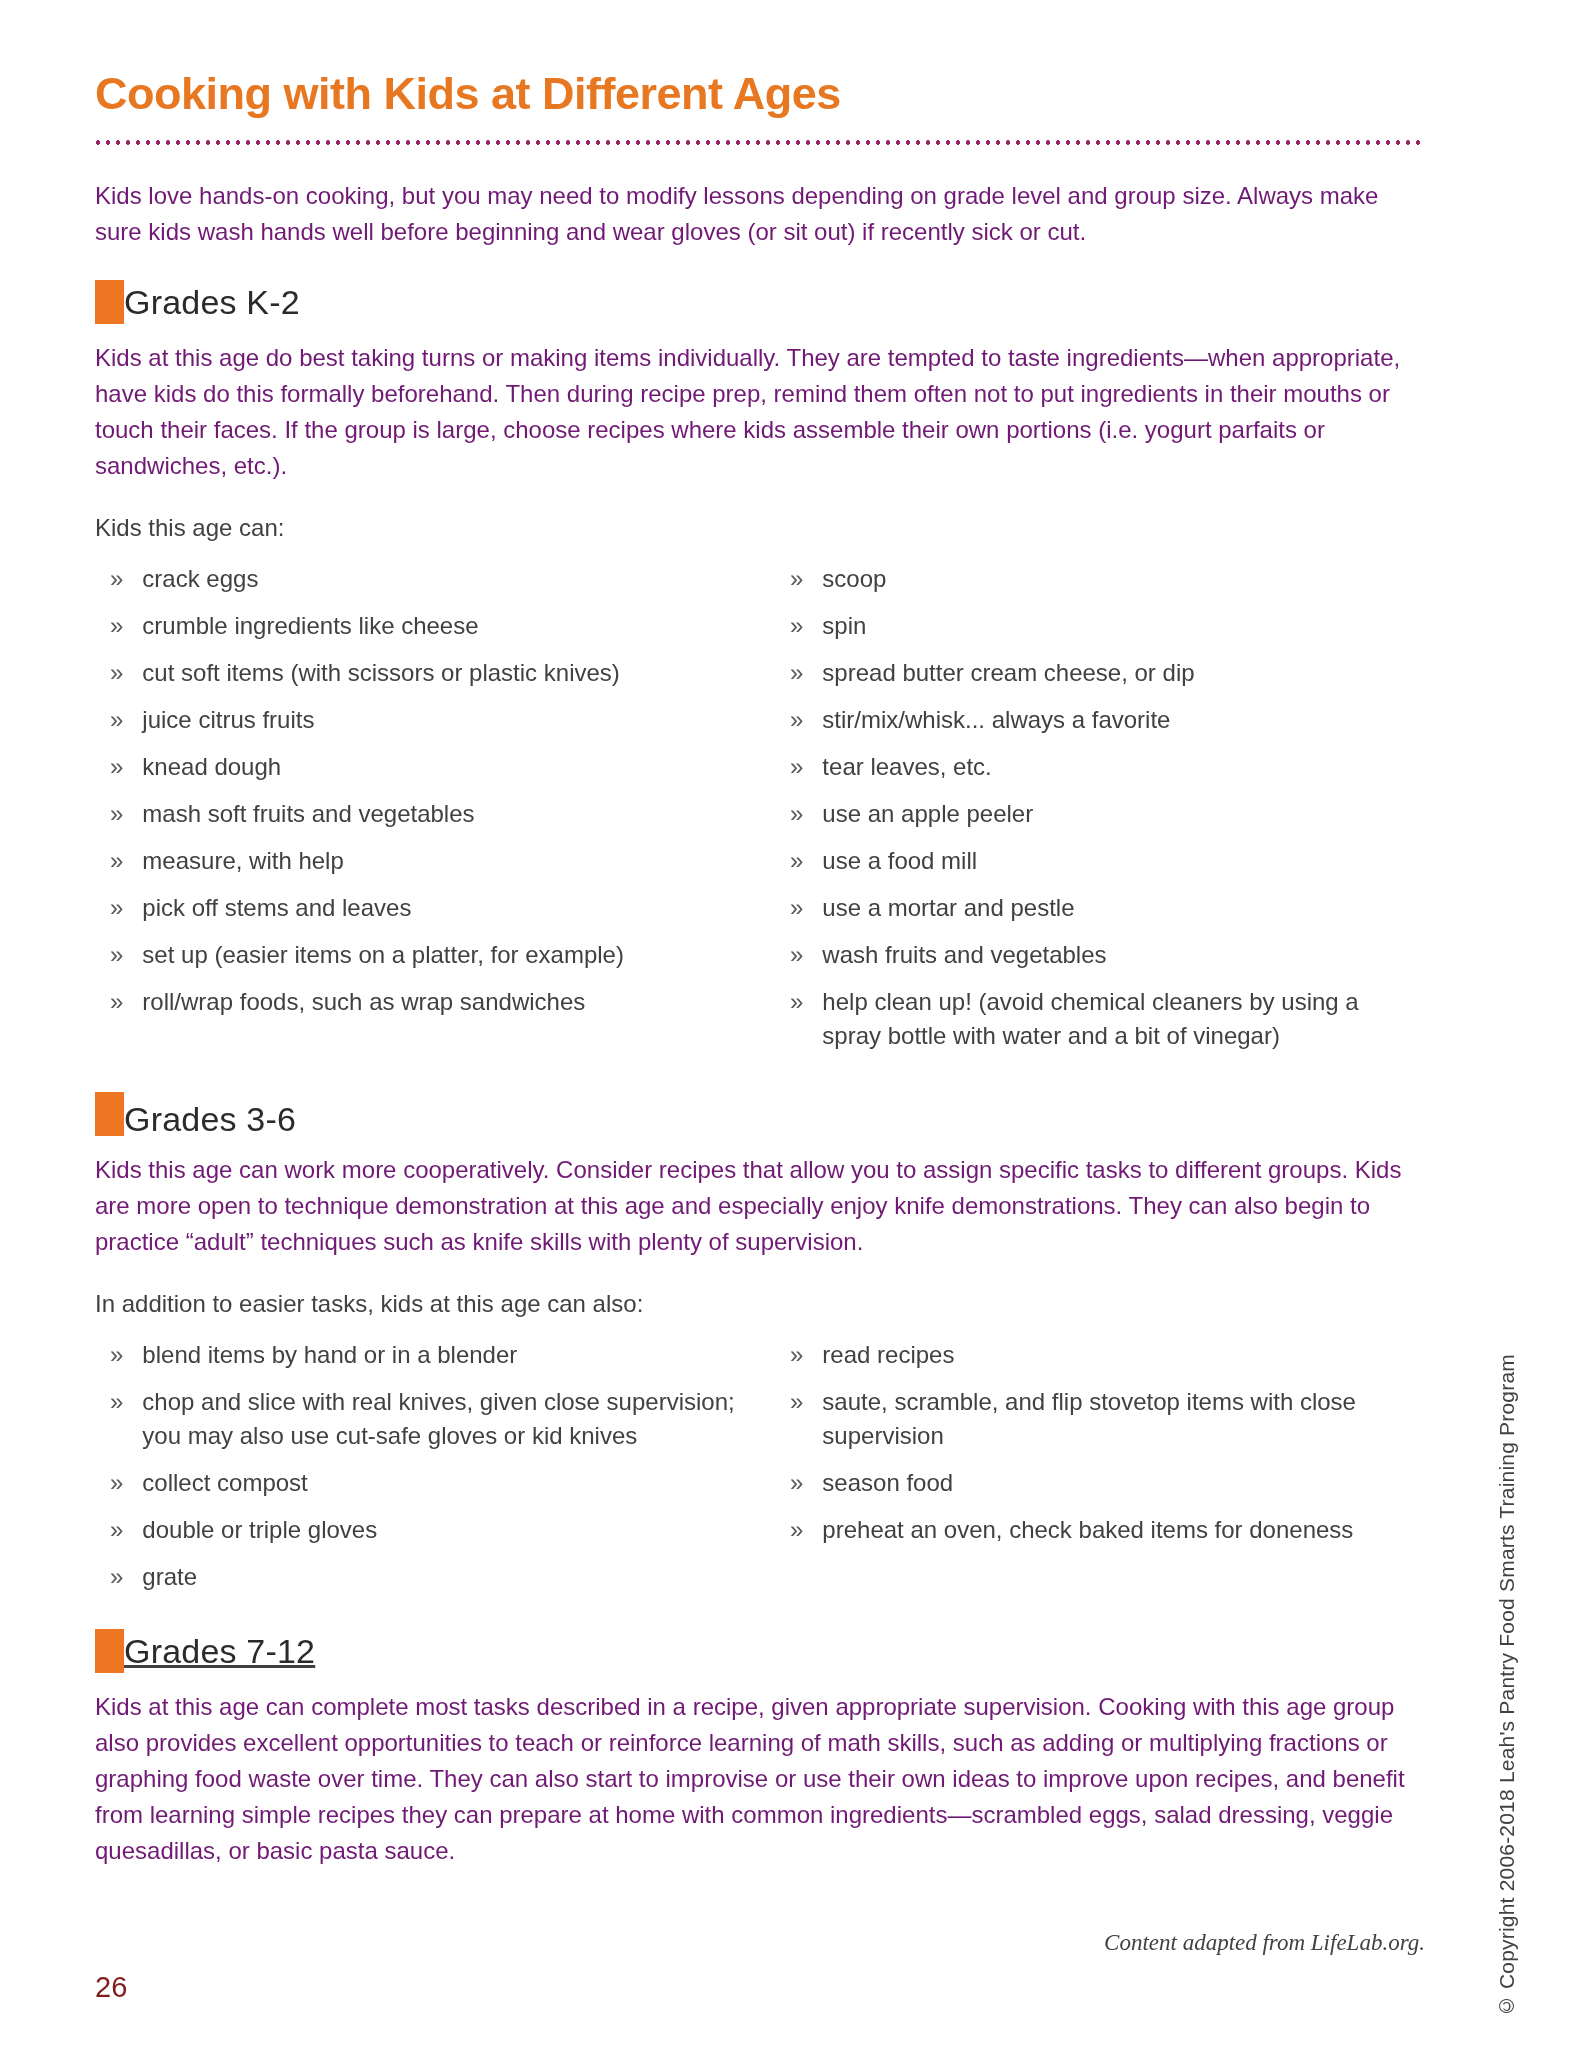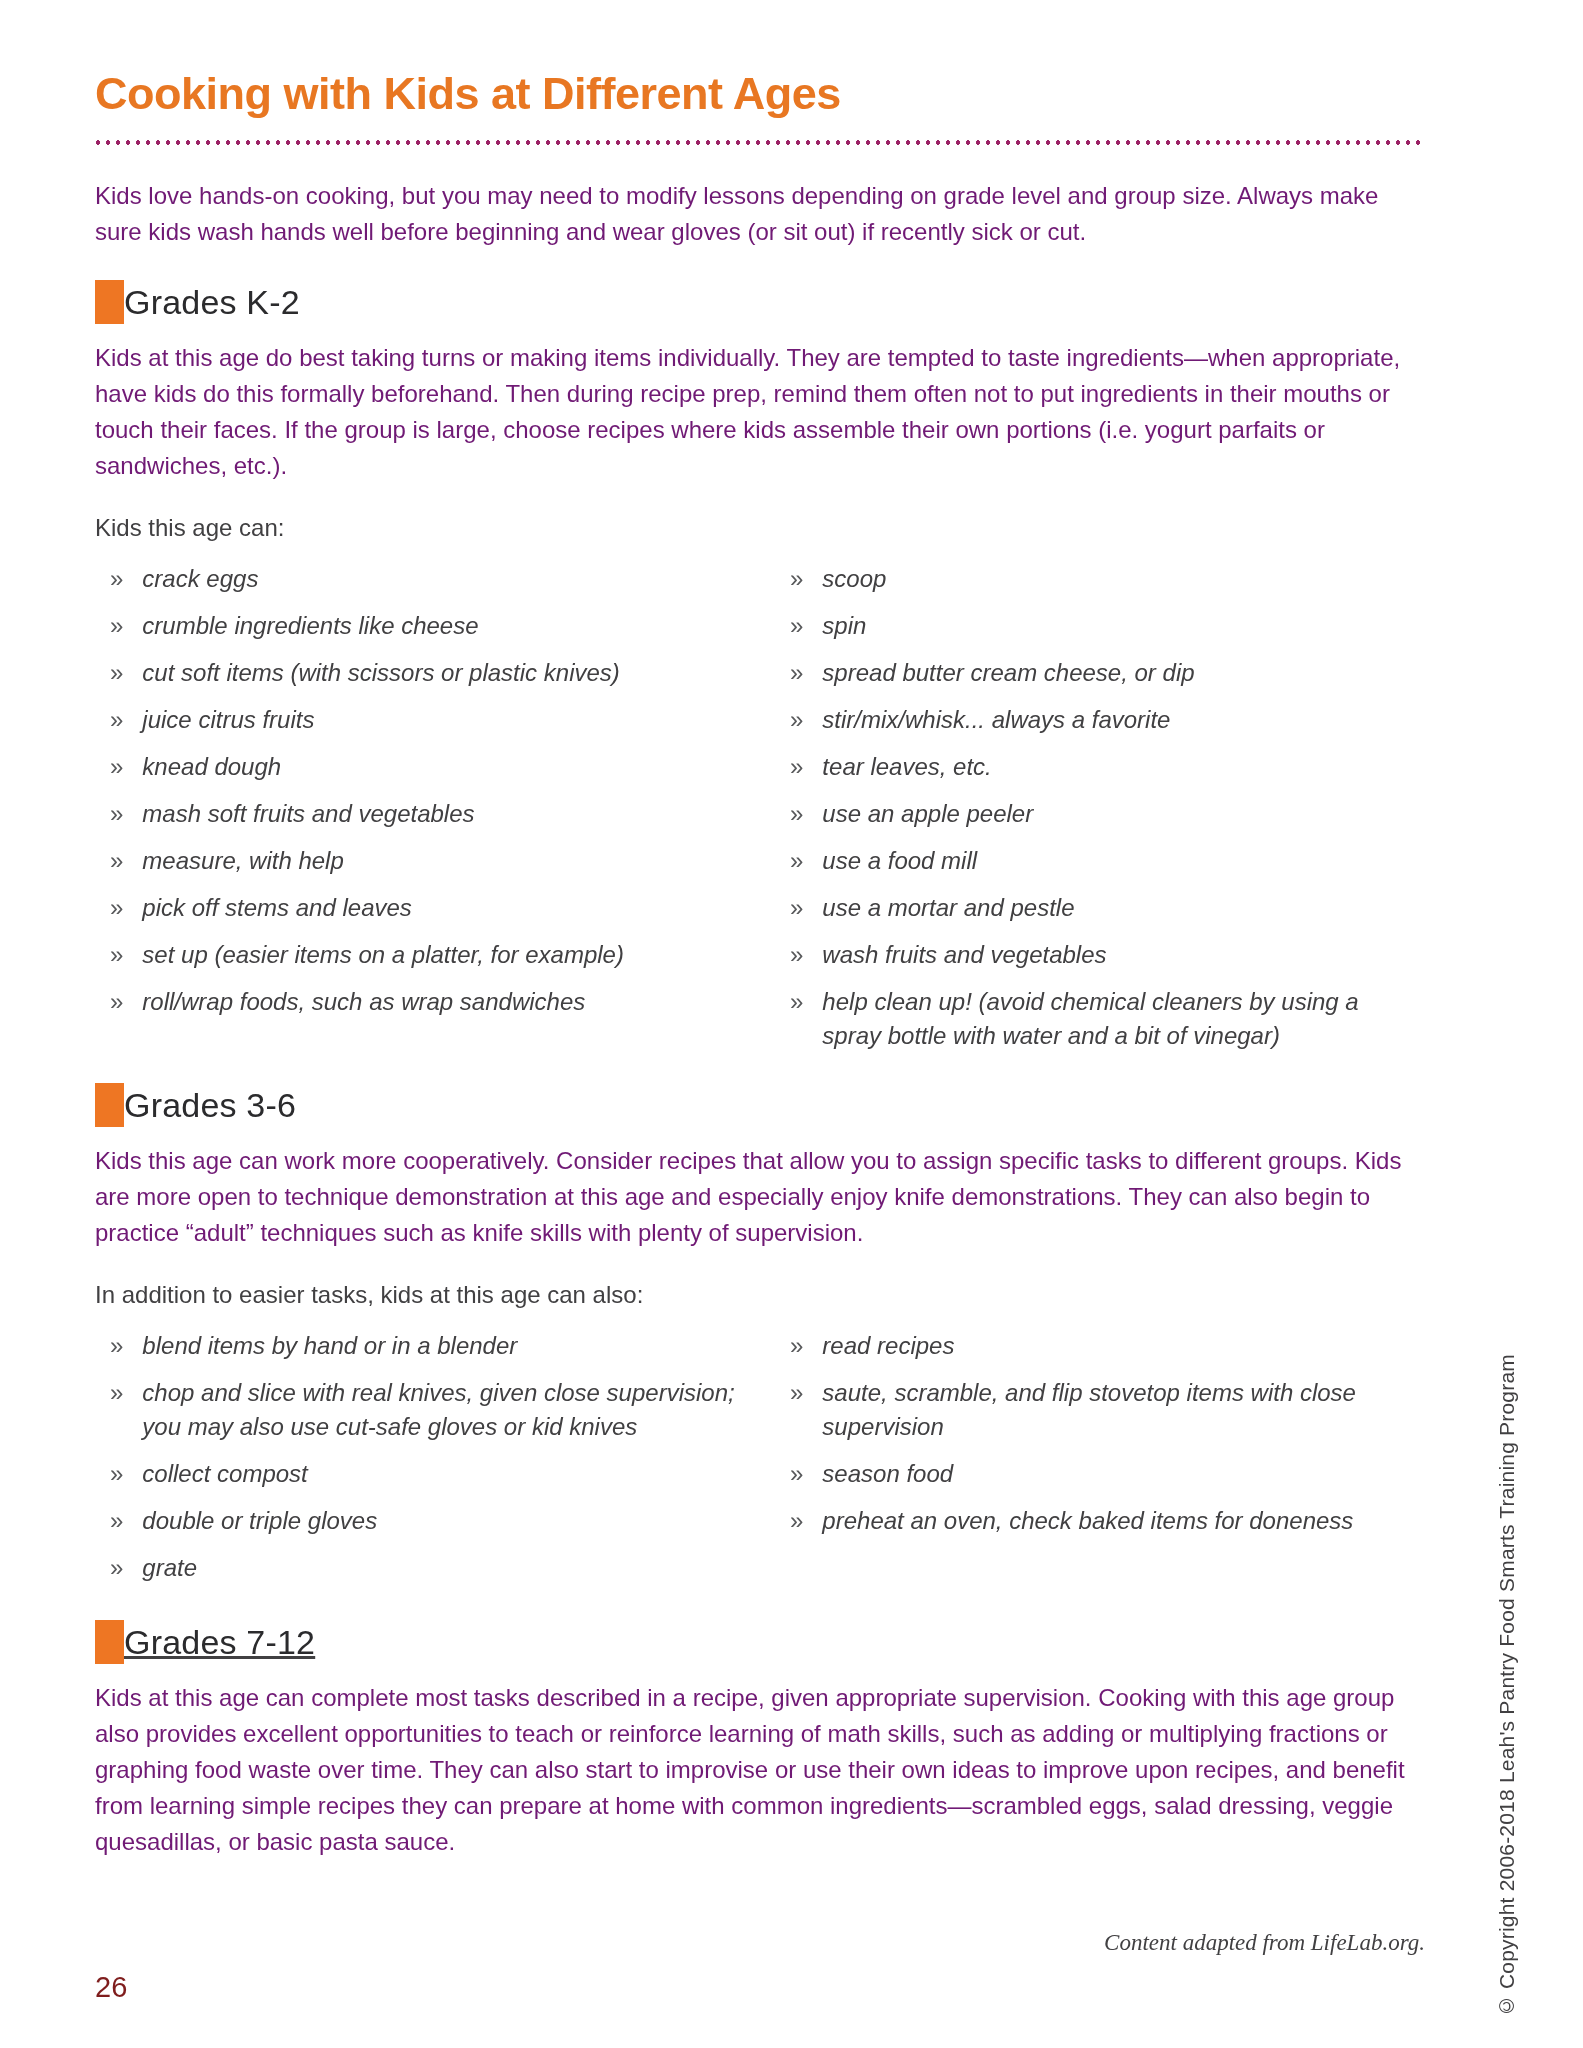--- a/index.html
+++ b/index.html
@@ -73,21 +73,21 @@
     padding-left: 15px;
     margin-bottom: 13px;
     font-size: 24px;
     line-height: 34px;
     color: #414042;
   }
   ul.blist .bullet {
     color: #58595B;
     flex: 0 0 auto;
   }
-  ul.blist li .item-text { padding-right: 18px; font-style: italic; }
+  ul.blist li .item-text { padding-right: 18px; }
   .page-number {
     position: absolute;
     left: 95px;
     bottom: 44px;
     font-size: 29px;
     color: #7f1d1d;
   }
   .footer-note {
     position: absolute;
     right: 158px;
@@ -210,21 +210,21 @@
             <span class="item-text">wash fruits and vegetables</span>
           </li>
         <li>
             <span class="bullet">»</span>
             <span class="item-text">help clean up! (avoid chemical cleaners by using a spray bottle with water and a bit of vinegar)</span>
           </li>
       </ul>
     </div>
   </div>
 
-  <div class="sec-head" style="margin-top: 17px;">
+  <div class="sec-head" style="margin-top: 26px; align-items: flex-end;">
     <span class="sec-square"></span>
     <span class="sec-title">Grades 3-6</span>
   </div>
   <p class="body">Kids this age can work more cooperatively. Consider recipes that allow you to assign specific tasks to different groups. Kids are more open to technique demonstration at this age and especially enjoy knife demonstrations. They can also begin to practice “adult” techniques such as knife skills with plenty of supervision.</p>
   <p class="list-intro">In addition to easier tasks, kids at this age can also:</p>
 
   <div class="cols">
     <div class="col-left">
       <ul class="blist">
         <li>

